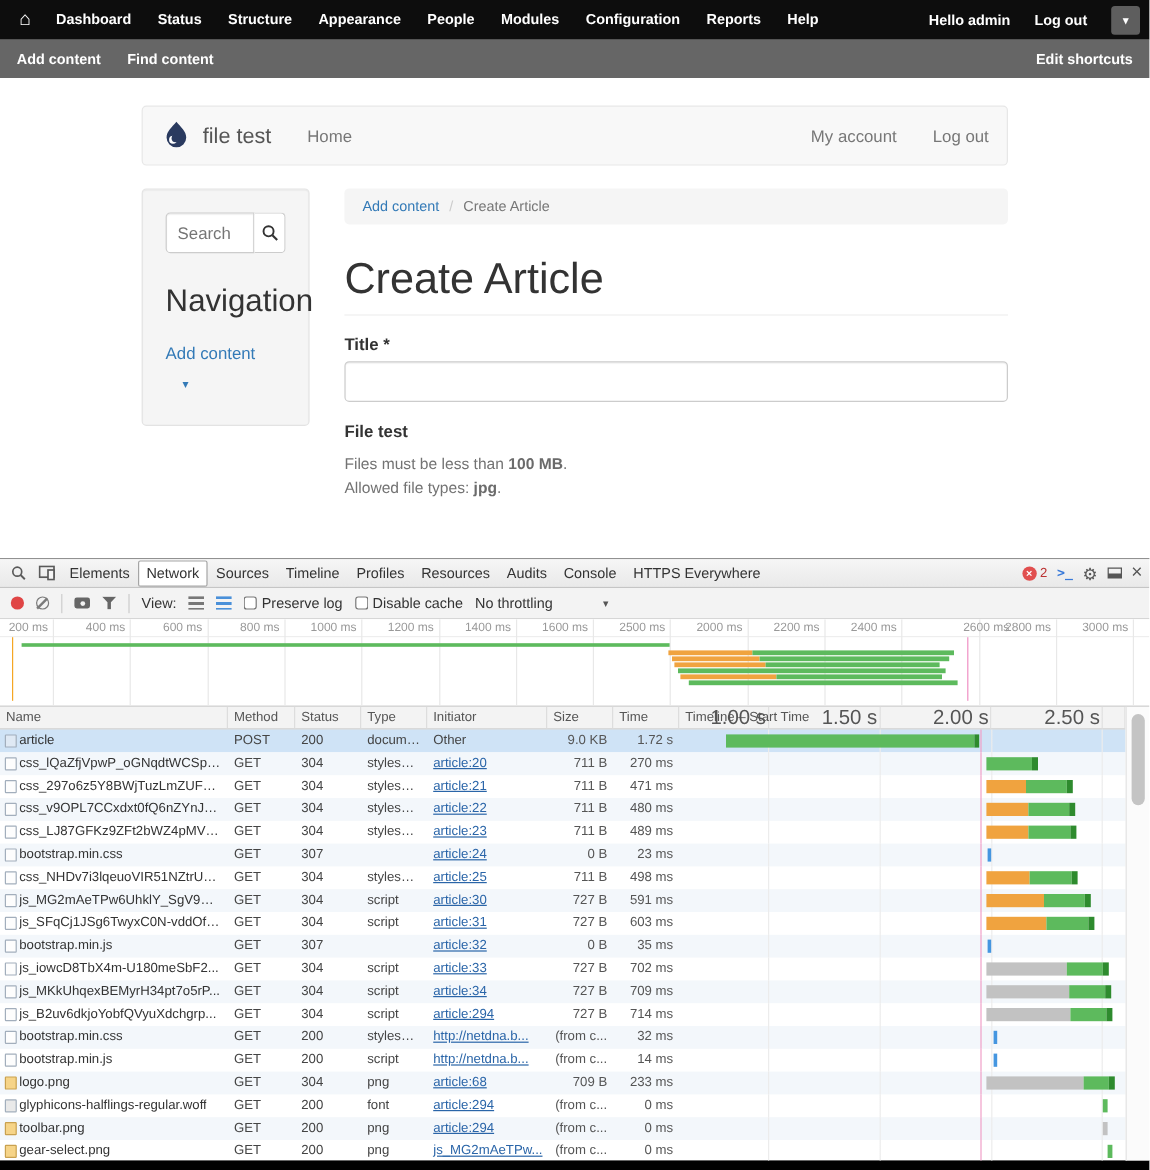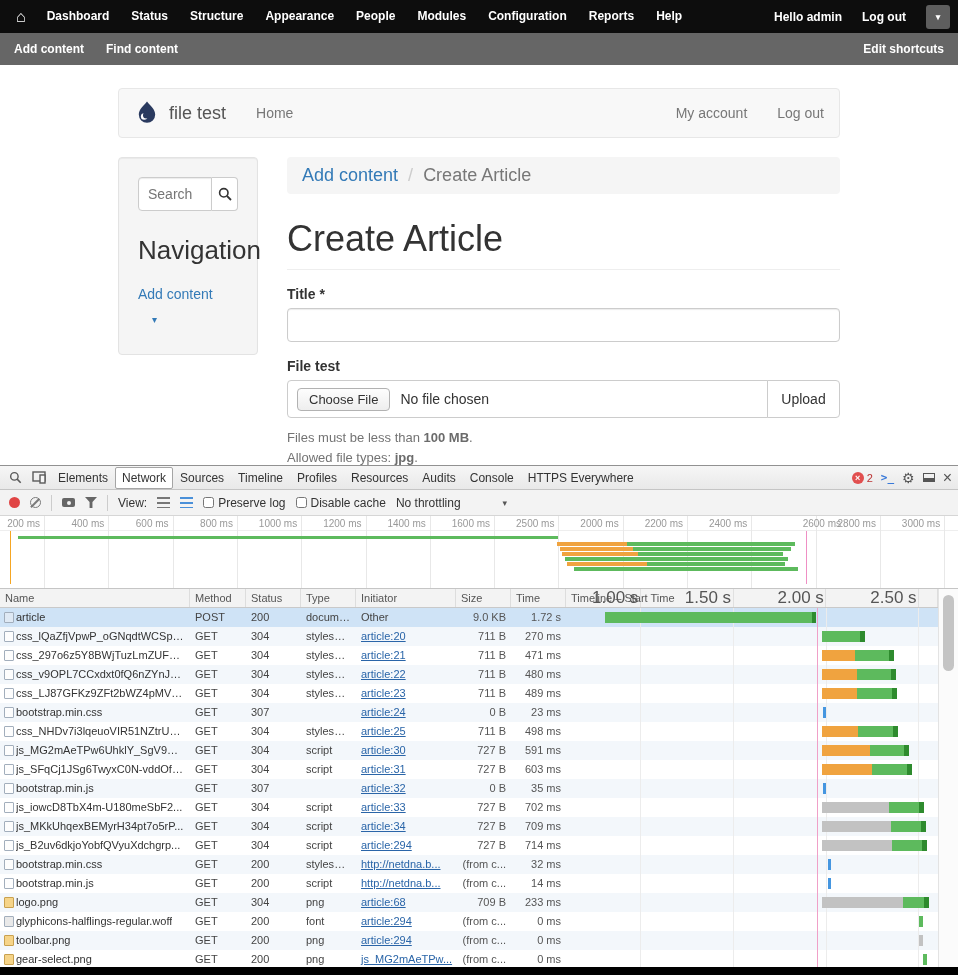--- a/index.html
+++ b/index.html
@@ -40,21 +40,21 @@
   .search-group { display:flex; }
   .search-input { width:74px; height:34px; border:1px solid #ccc; border-radius:4px 0 0 4px;
     padding:0 9px; font-size:14px; color:#555; box-shadow:inset 0 1px 1px rgba(0,0,0,.08); outline:none; }
   .search-btn { width:40px; height:34px; border:1px solid #ccc; border-left:none; background:#fff;
     border-radius:0 4px 4px 0; display:flex; align-items:center; justify-content:center; cursor:pointer; }
   .nav-title { font-size:26px; color:#333; font-weight:500; margin:24px 0 20px; white-space:nowrap; }
   .add-content-link { color:#337ab7; font-size:14px; display:block; cursor:pointer; text-decoration:none; }
   .caret-toggle { color:#337ab7; font-size:10px; margin-top:12px; padding-left:14px; cursor:pointer; }
 
   .main-col { flex:1; min-width:0; }
-  .breadcrumb { background:#f5f5f5; border-radius:4px; padding:8px 15px; font-size:18px; }
+  .breadcrumb { background:#f5f5f5; border-radius:4px; padding:8px 15px; font-size:12px; }
   .breadcrumb .bc-link { color:#337ab7; cursor:pointer; }
   .breadcrumb .bc-sep { color:#ccc; padding:0 5px; }
   .breadcrumb .bc-current { color:#777; }
   .page-title { font-size:36px; font-weight:500; color:#333; margin:24px 0 10px;
     padding-bottom:9px; border-bottom:1px solid #eee; }
   .form-label { font-weight:bold; font-size:14px; color:#333; display:block; margin:16px 0 6px; }
   .text-input { width:100%; height:34px; border:1px solid #ccc; border-radius:4px; padding:0 12px;
     font-size:14px; box-shadow:inset 0 1px 1px rgba(0,0,0,.08); outline:none; }
   .file-group { display:flex; }
   .file-box { flex:1; height:38px; border:1px solid #ccc; border-radius:4px 0 0 4px; background:#fff;
@@ -223,27 +223,20 @@
           <span class="bc-link">Add content</span>
           <span class="bc-sep">/</span>
           <span class="bc-current">Create Article</span>
         </div>
         <h1 class="page-title">Create Article</h1>
 
         <label class="form-label">Title *</label>
         <input class="text-input" value="" style="">
 
         <label class="form-label">File test</label>
-        <div class="file-group">
-          <div class="file-box">
-            <button class="choose-btn">Choose File</button>
-            <span class="no-file">No file chosen</span>
-          </div>
-          <button class="upload-btn">Upload</button>
-        </div>
         <div class="help-text">
           <span>Files must be less than </span><b>100 MB</b><span>.</span><br>
           <span>Allowed file types: </span><b>jpg</b><span>.</span>
         </div>
       </section>
     </div>
   </div>
 </main>
 
 <section id="devtools">

